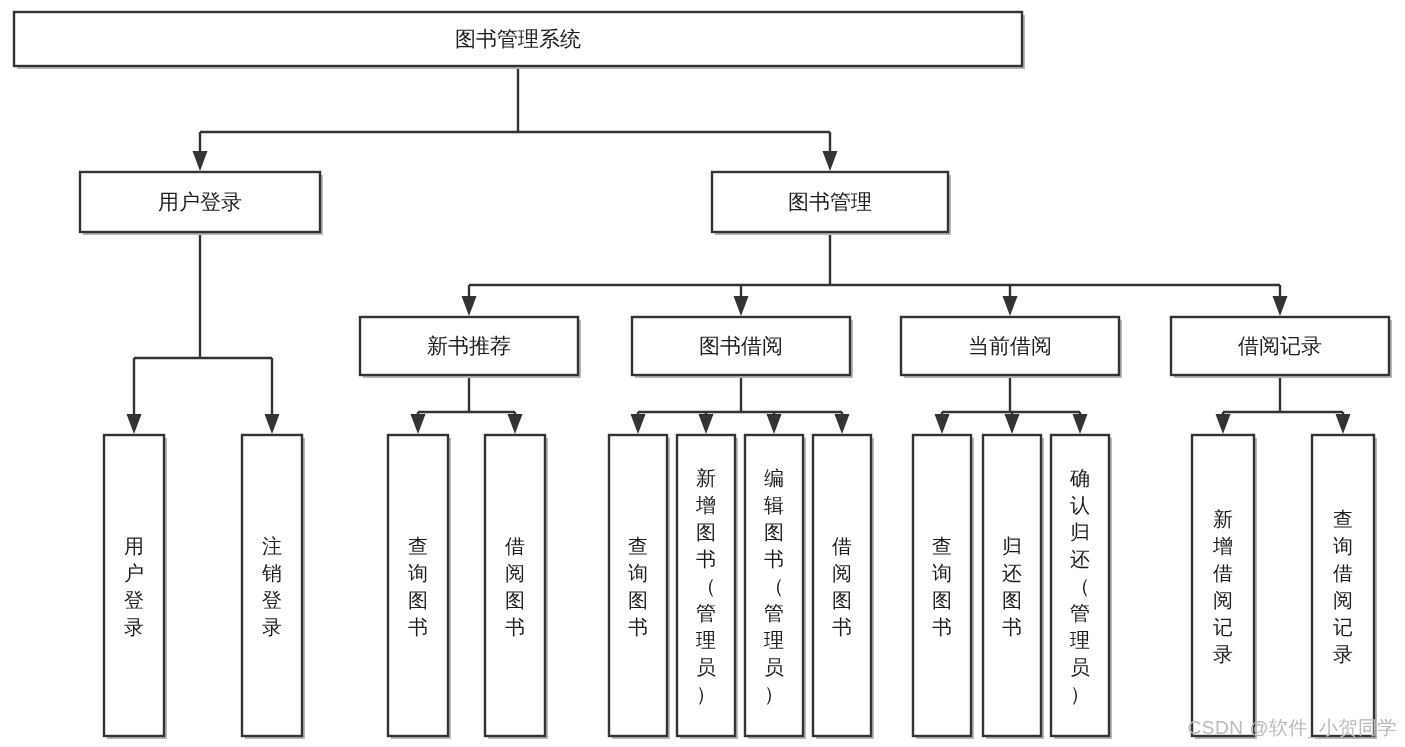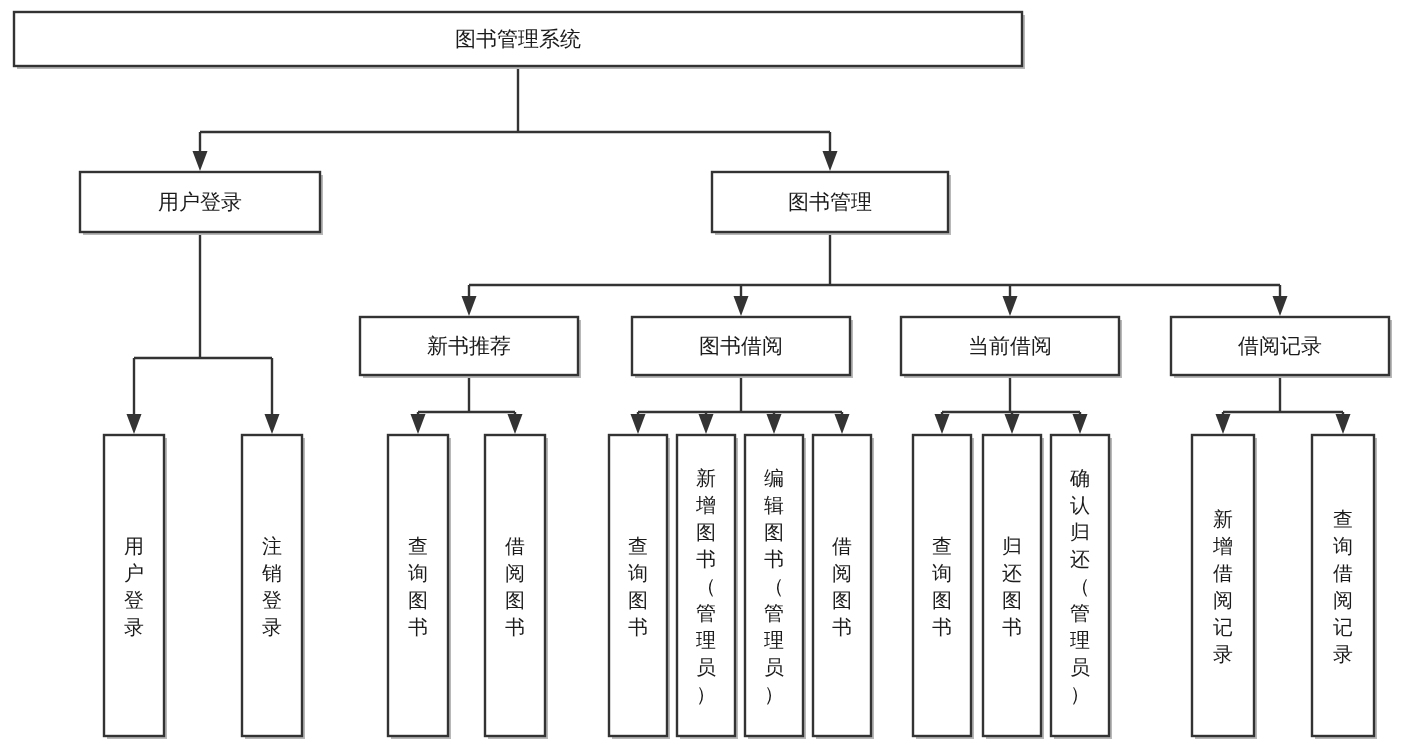--- a/index.html
+++ b/index.html
@@ -227,13 +227,14 @@
           <rect x="1192" y="435" width="62" height="301" class="node-box"></rect>
           <text x="1223" y="525.56" class="node-label-v"><tspan x="1223" dy="0">新</tspan><tspan x="1223" dy="27">增</tspan><tspan x="1223" dy="27">借</tspan><tspan x="1223" dy="27">阅</tspan><tspan x="1223" dy="27">记</tspan><tspan x="1223" dy="27">录</tspan></text>
         </g>
         <g>
           <rect x="1315" y="438" width="62" height="301" class="node-shadow"></rect>
           <rect x="1312" y="435" width="62" height="301" class="node-box"></rect>
           <text x="1343" y="525.56" class="node-label-v"><tspan x="1343" dy="0">查</tspan><tspan x="1343" dy="27">询</tspan><tspan x="1343" dy="27">借</tspan><tspan x="1343" dy="27">阅</tspan><tspan x="1343" dy="27">记</tspan><tspan x="1343" dy="27">录</tspan></text>
         </g>
       </g>
   </svg>
+  <div class="watermark">CSDN @软件_小贺同学</div>
 </div>
 
 </body></html>

